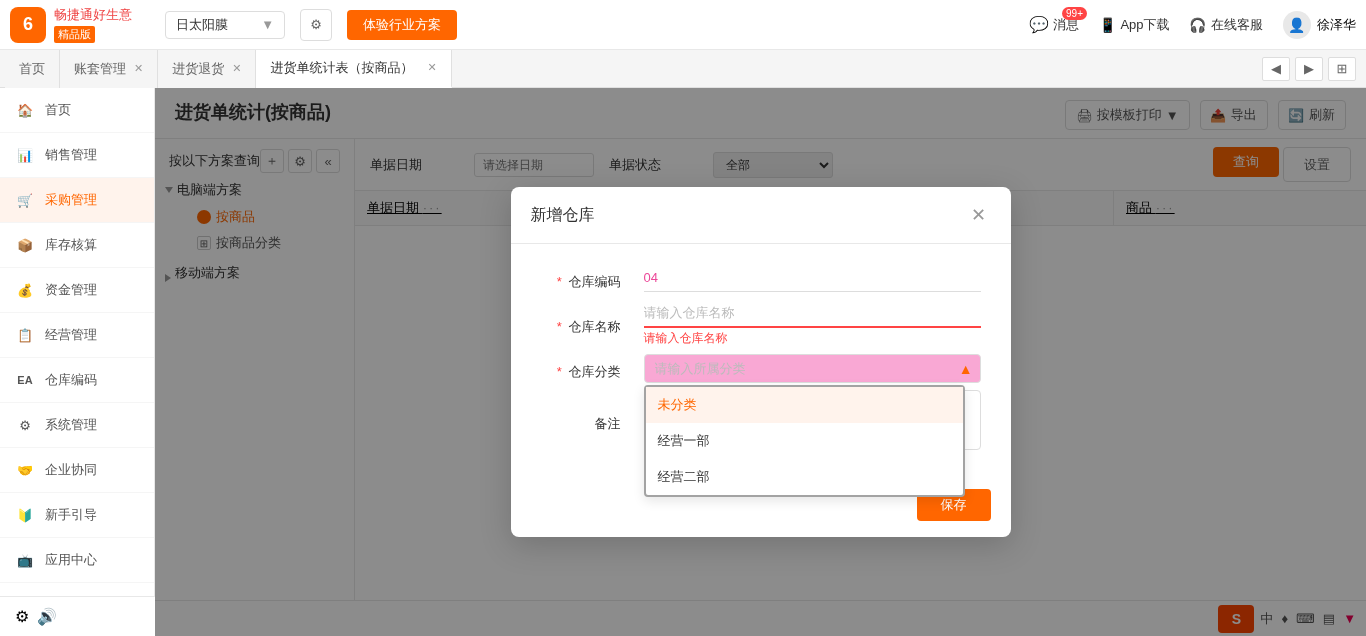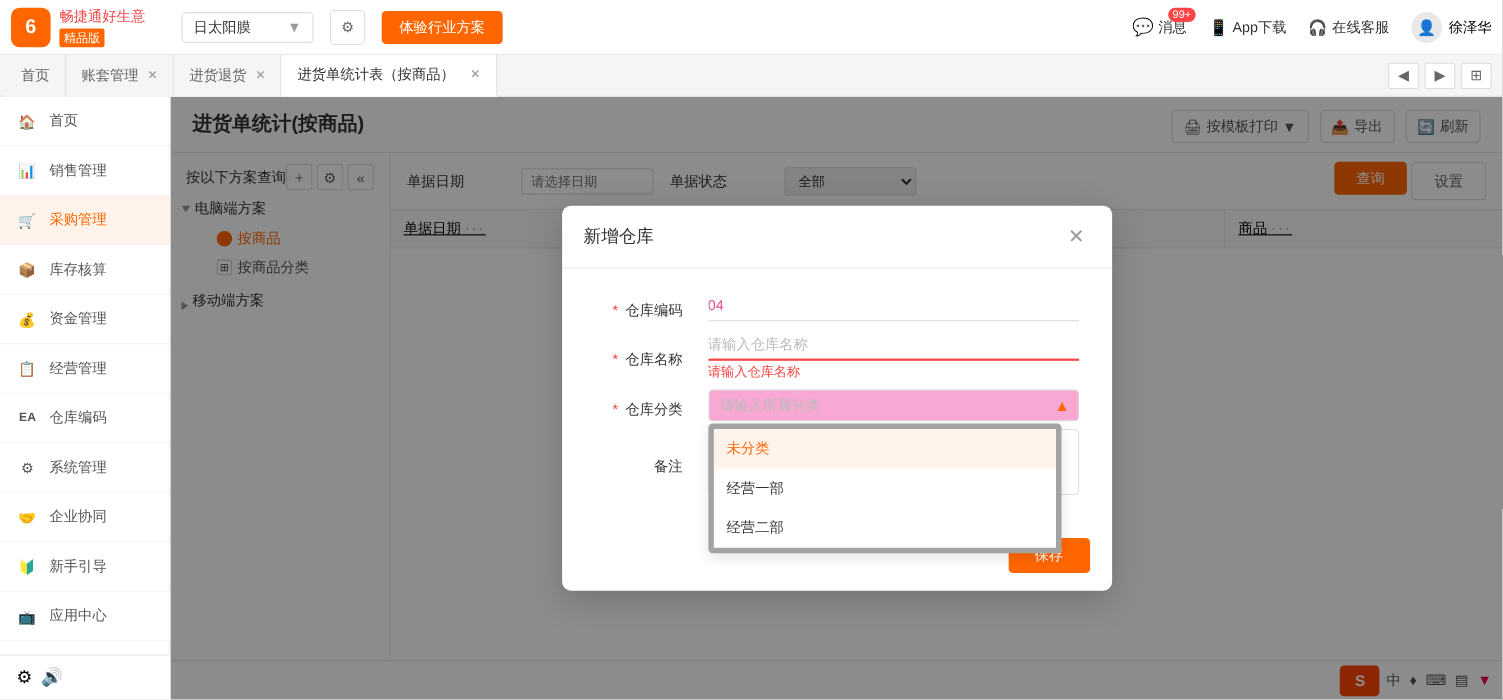--- a/index.html
+++ b/index.html
@@ -430,21 +430,21 @@
       color: #ff6600;
       font-size: 14px;
       cursor: pointer;
     }
     .dropdown-list {
       position: absolute;
       top: 100%;
       left: 0;
       right: 16px;
       background: #fff;
-      border: 5px solid #a3a3a3;
+      border: 2px solid #a3a3a3;
       border-radius: 4px;
       box-shadow: 0 4px 12px rgba(0,0,0,0.1);
       z-index: 200;
       margin-top: 2px;
     }
     .dropdown-item {
       padding: 9px 12px;
       font-size: 13px;
       color: #333;
       cursor: pointer;

